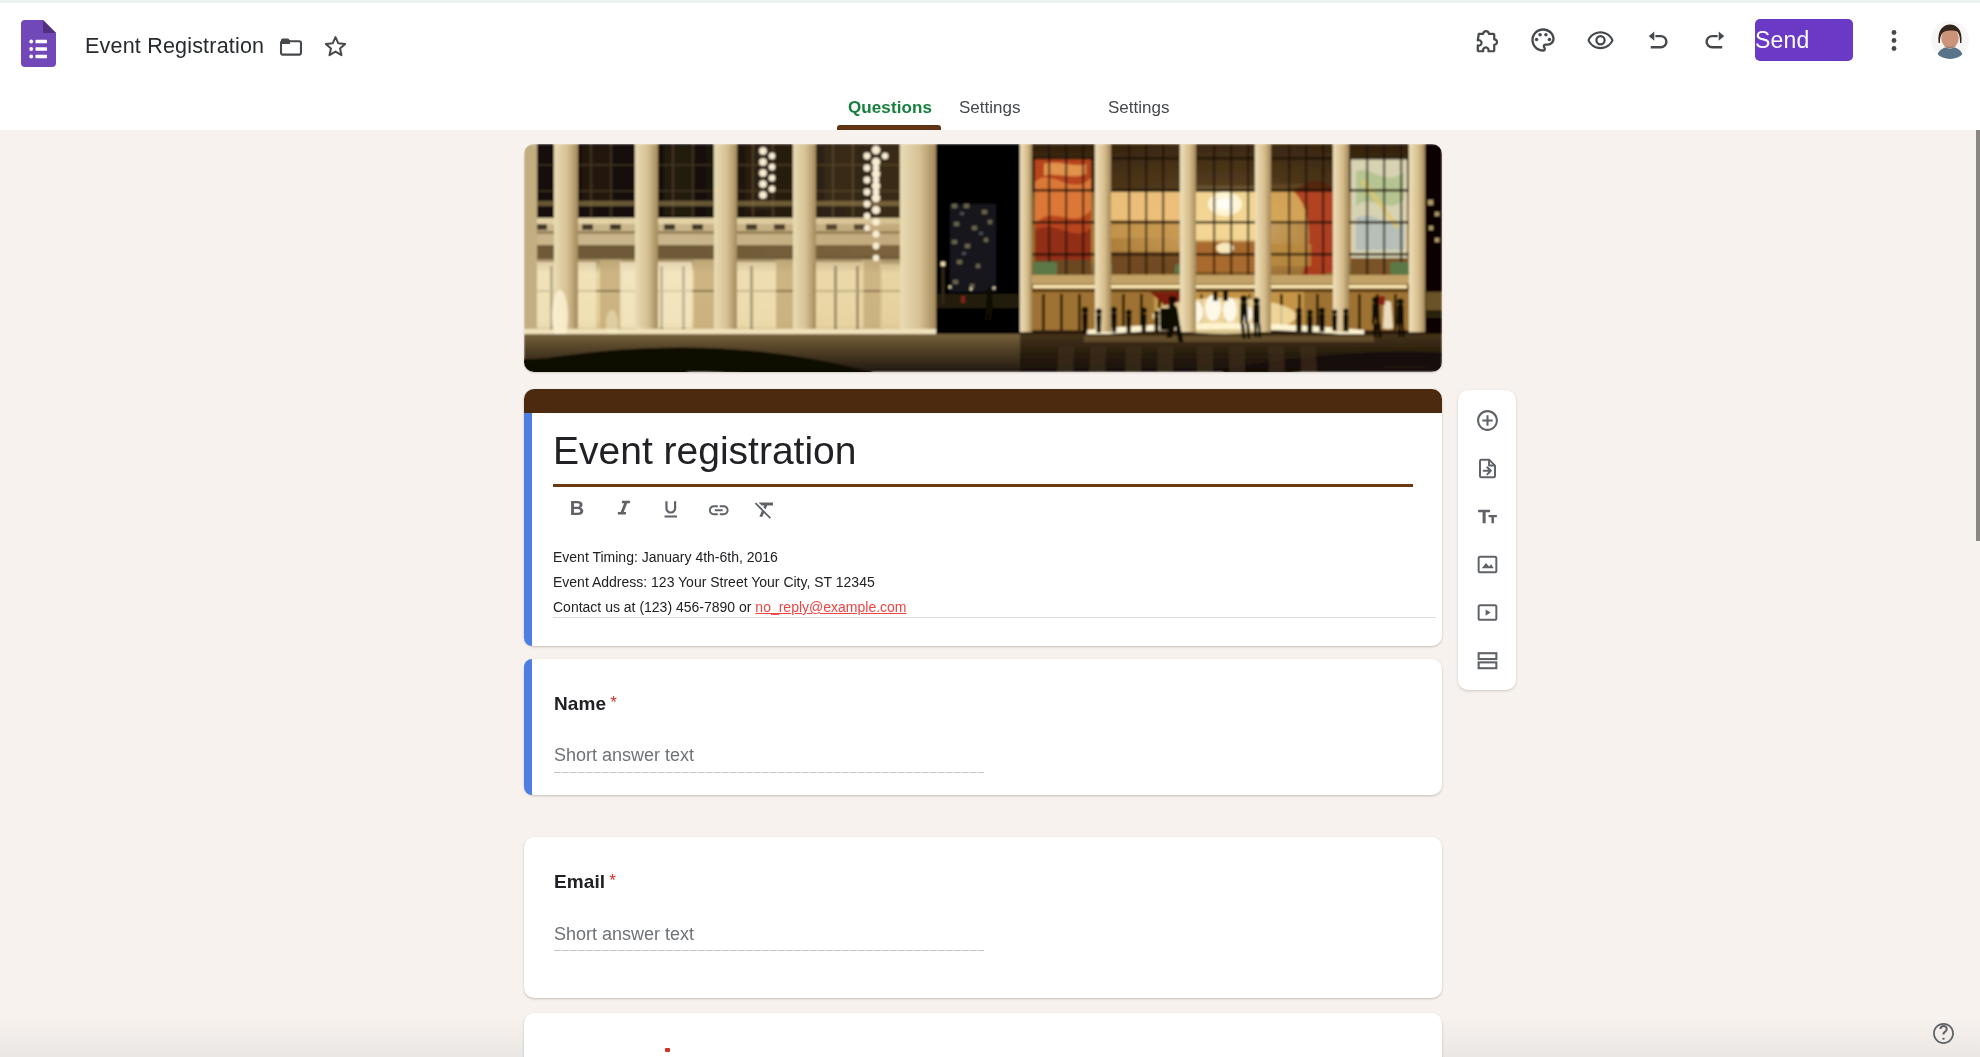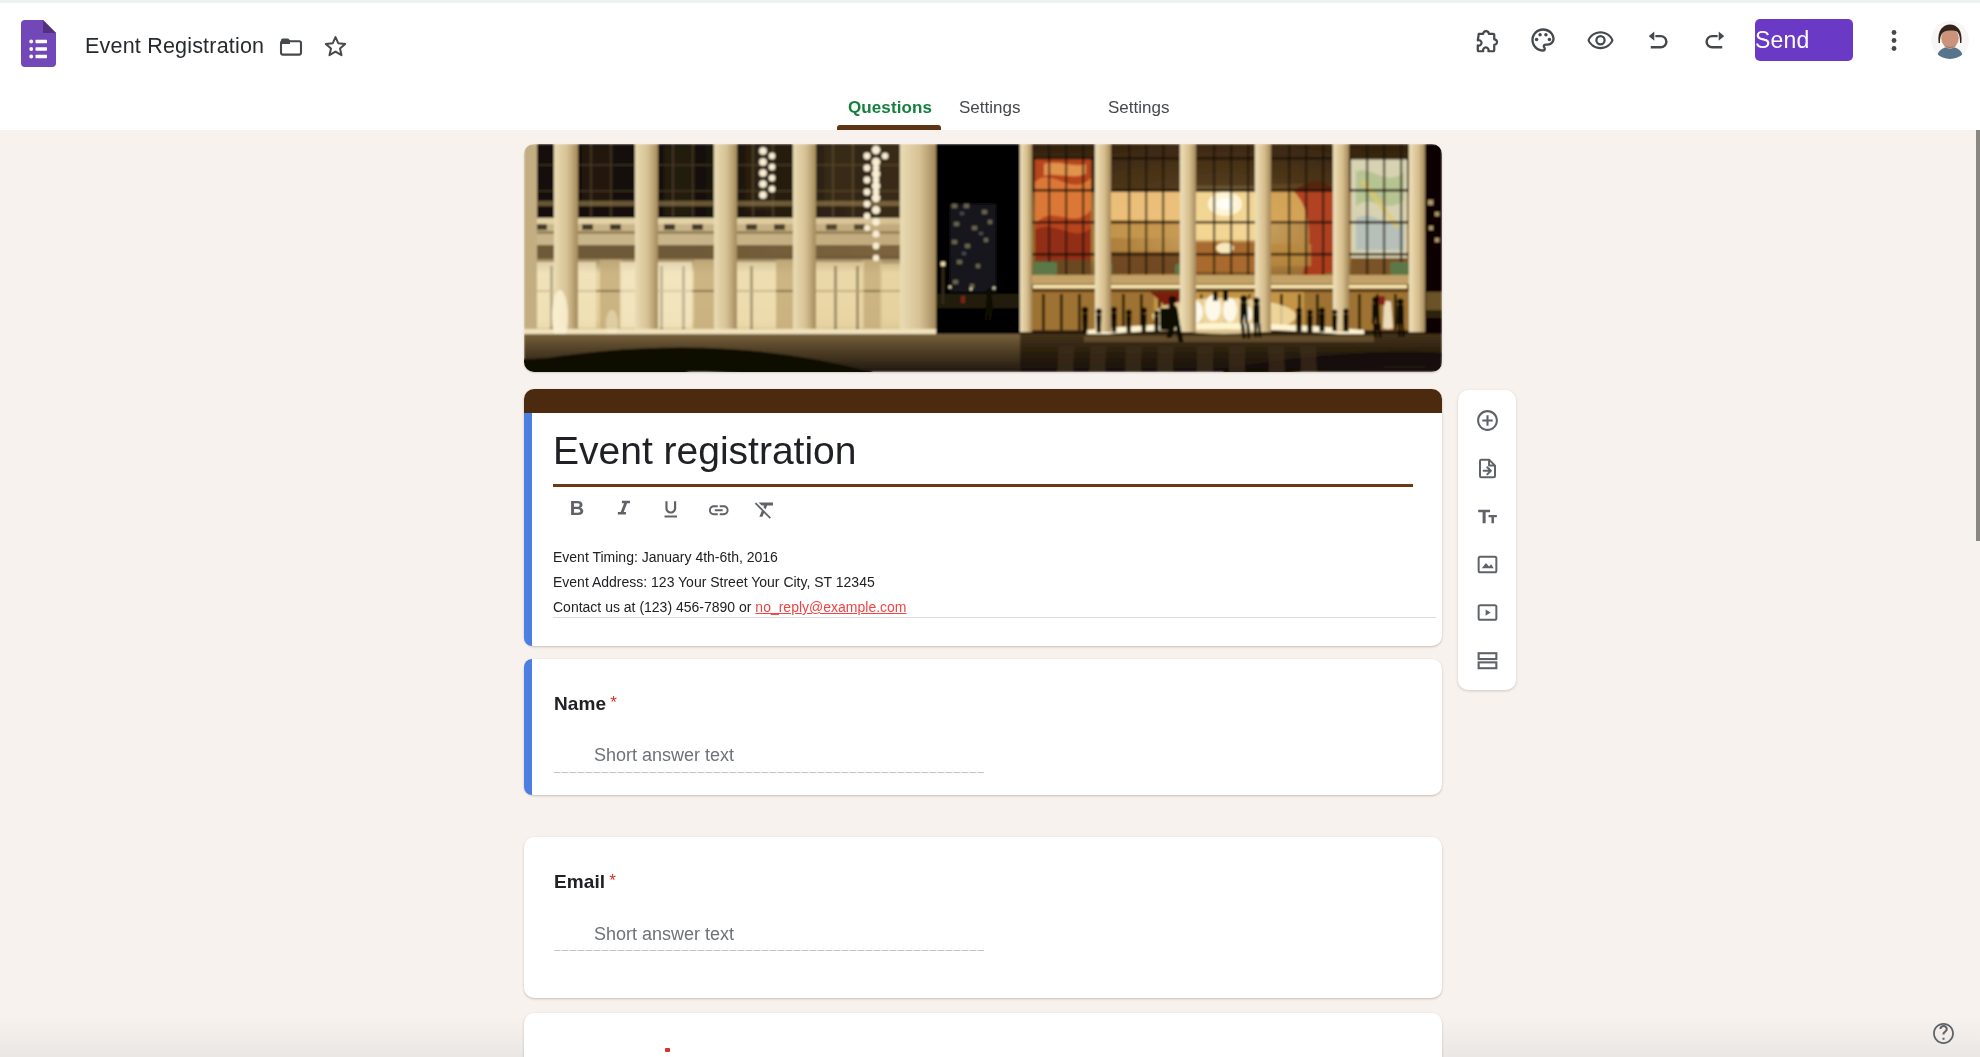--- a/index.html
+++ b/index.html
@@ -26,21 +26,21 @@
   #titlehr { position:absolute; left:29px; top:95px; width:860px; height:3px; background:#6a3a12; }
   #fmtrow { position:absolute; left:39px; top:106px; }
   #desc { position:absolute; left:29px; top:156px; font-size:14px; line-height:25px; color:#202124; }
   #desc a { color:#ef4444; text-decoration:underline; }
   #deschr { position:absolute; left:29px; top:228px; width:883px; height:1px; background:#dcdcdc; }
   #namecard { top:659px; height:136px; }
   #emailcard { top:837px; height:161px;text-align:center; }
   #thirdcard { top:1013px; height:60px; }
   .qlabel { position:absolute; left:30px; top:34px; font-size:19px; font-weight:bold; color:#202124; letter-spacing:0.1px;}
   .qlabel .ast { color:#d93025; font-weight:normal; font-size:17px; position:relative; top:-2px; left:4px;}
-  .shorttext { position:absolute; left:30px; font-size:18px; color:#6e7377;margin-left:40px; }
+  .shorttext { position:absolute; left:30px; font-size:18px; color:#6e7377; }
   .shortline { position:absolute; left:30px; width:430px; height:1px; background:repeating-linear-gradient(90deg,#c2c5c8 0 6px, #e8e9ea 6px 8px); }
   
   #sidebar { position:absolute; left:1458px; top:390px; width:58px; height:300px; background:#fff; border-radius:10px; box-shadow:0 1px 3px rgba(60,50,40,0.22); }
   .sic { position:absolute; left:17px; }
   
   #help { position:absolute; left:1931px; top:1021px; }
   
   #scroll { position:absolute; left:1976px; top:130px; width:4px; height:411px; background:#8a8783; }
   #botfade { position:absolute; left:0; top:1017px; width:1980px; height:40px; background:linear-gradient(rgba(248,242,238,0), #eae7e4); }
   svg { display:block; }

